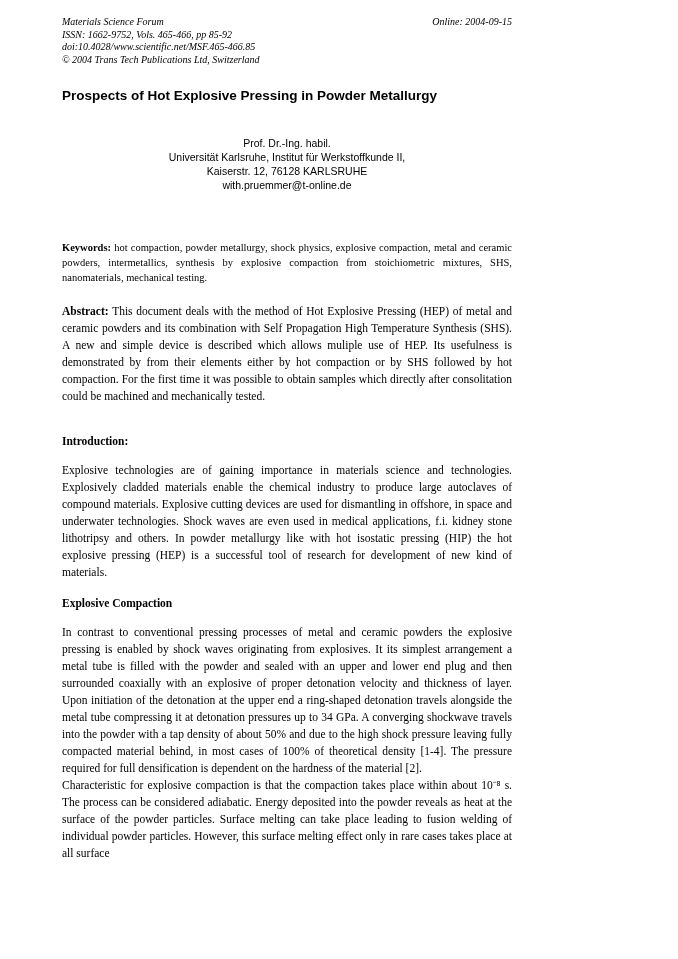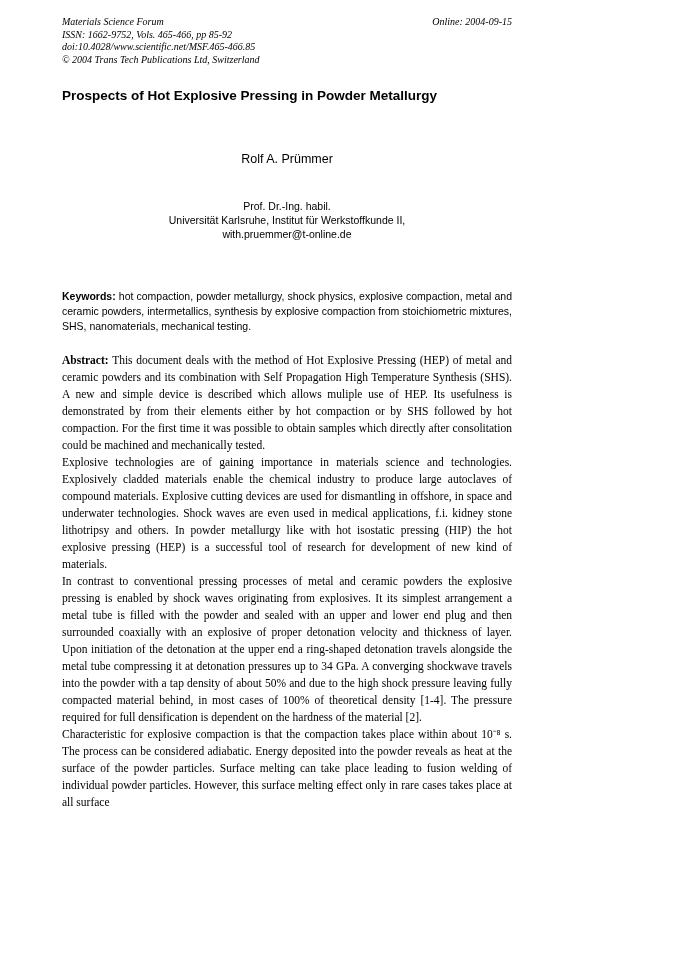--- a/index.html
+++ b/index.html
@@ -42,21 +42,21 @@
     line-height: 15px;
   }
   .affiliation {
     font-family: "Liberation Sans", sans-serif;
     font-size: 10.5px;
     text-align: center;
     margin-top: 32px;
     line-height: 14px;
   }
   .keywords {
-    font-family: Liberation Sans, sans-serif;
+    font-family: Liberation Serif, serif;
     font-size: 10.5px;
     line-height: 15px;
     text-align: justify;
     margin: 48px 0 18px 0;
   }
   .serif-par {
     font-family: "Liberation Serif", serif;
     font-size: 11.5px;
     line-height: 17px;
     text-align: justify;
@@ -85,32 +85,34 @@
       <div>Materials Science Forum</div>
       <div>ISSN: 1662-9752, Vols. 465-466, pp 85-92</div>
       <div>doi:10.4028/www.scientific.net/MSF.465-466.85</div>
       <div>© 2004 Trans Tech Publications Ltd, Switzerland</div>
     </div>
     <div class="pub-right">Online: 2004-09-15</div>
   </header>
 
   <h1 class="paper-title">Prospects of Hot Explosive Pressing in Powder Metallurgy</h1>
 
-  <div class="author-name">Rolf A. Prümmer</div>
 
   <div class="affiliation">
     <div>Prof. Dr.-Ing. habil.</div>
     <div>Universität Karlsruhe, Institut für Werkstoffkunde II,</div>
+    <div>Kaiserstr. 12, 76128 KARLSRUHE</div>
     <div>with.pruemmer@t-online.de</div>
   </div>
 
   <p class="keywords"><span class="bold">Keywords:</span><span> hot compaction, powder metallurgy, shock physics, explosive compaction, metal and ceramic powders, intermetallics, synthesis by explosive compaction from stoichiometric mixtures, SHS, nanomaterials, mechanical testing.</span></p>
 
   <p class="serif-par abstract"><span class="bold">Abstract:</span><span> This document deals with the method of Hot Explosive Pressing (HEP) of metal and ceramic powders and its combination with Self Propagation High Temperature Synthesis (SHS). A new and simple device is described which allows muliple use of HEP. Its usefulness is demonstrated by from their elements either by hot compaction or by SHS followed by hot compaction. For the first time it was possible to obtain samples which directly after consolitation could be machined and mechanically tested.</span></p>
 
+  <h2 class="sec-heading intro">Introduction:</h2>
 
   <p class="serif-par intro-par">Explosive technologies are of gaining importance in materials science and technologies. Explosively cladded materials enable the chemical industry to produce large autoclaves of compound materials. Explosive cutting devices are used for dismantling in offshore, in space and underwater technologies. Shock waves are even used in medical applications, f.i. kidney stone lithotripsy and others. In powder metallurgy like with hot isostatic pressing (HIP) the hot explosive pressing (HEP) is a successful tool of research for development of new kind of materials.</p>
 
+  <h2 class="sec-heading compaction">Explosive Compaction</h2>
 
   <p class="serif-par">In contrast to conventional pressing processes of metal and ceramic powders the explosive pressing is enabled by shock waves originating from explosives. It its simplest arrangement a metal tube is filled with the powder and sealed with an upper and lower end plug and then surrounded coaxially with an explosive of proper detonation velocity and thickness of layer. Upon initiation of the detonation at the upper end a ring-shaped detonation travels alongside the metal tube compressing it at detonation pressures up to 34 GPa. A converging shockwave travels into the powder with a tap density of about 50%  and due to the high shock pressure leaving fully compacted material behind, in most cases of 100% of theoretical density [1-4]. The pressure required for full densification is dependent on the hardness of the material [2].</p>
   <p class="serif-par">Characteristic for explosive compaction is that the compaction takes place within about 10⁻⁸ s. The process can be considered adiabatic. Energy deposited into the powder reveals as heat at the surface of the powder particles. Surface melting can take place leading to fusion welding of individual powder particles. However, this surface melting effect only in rare cases takes place at all surface</p>
 
 </div>
 
 </body></html>

